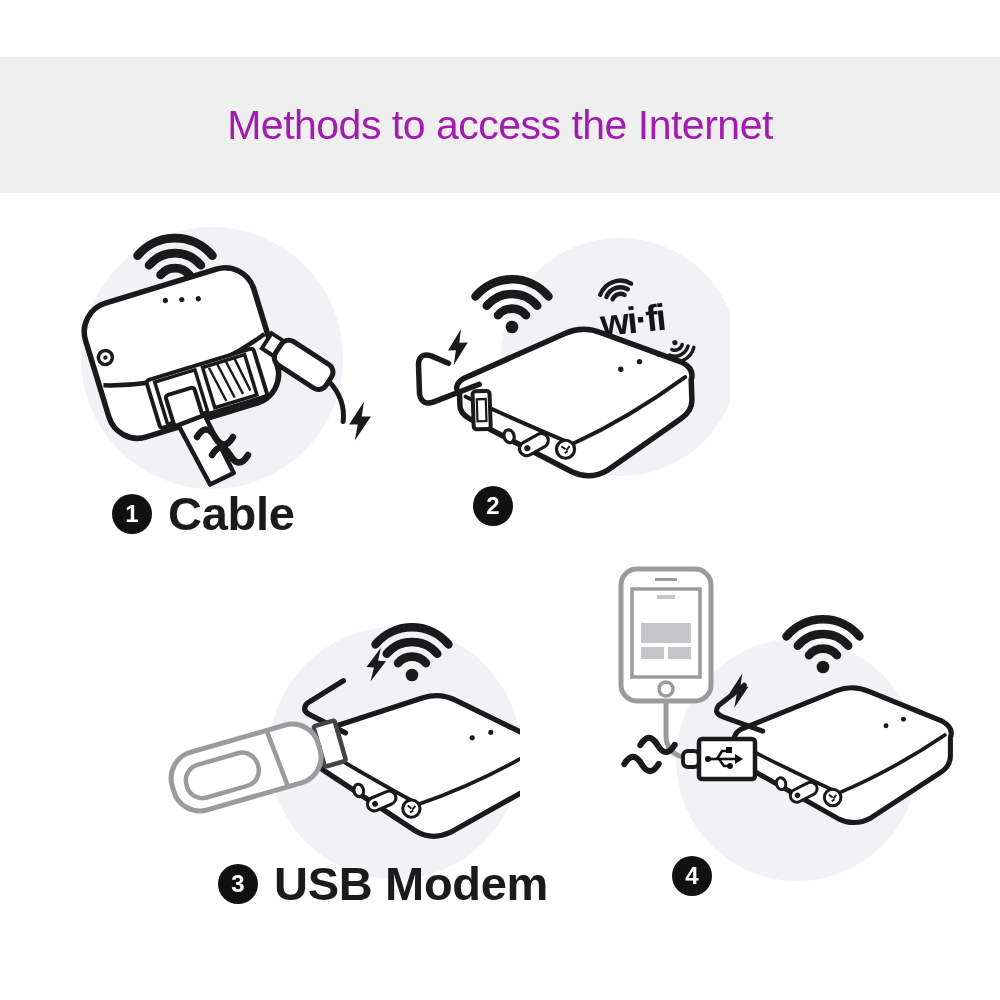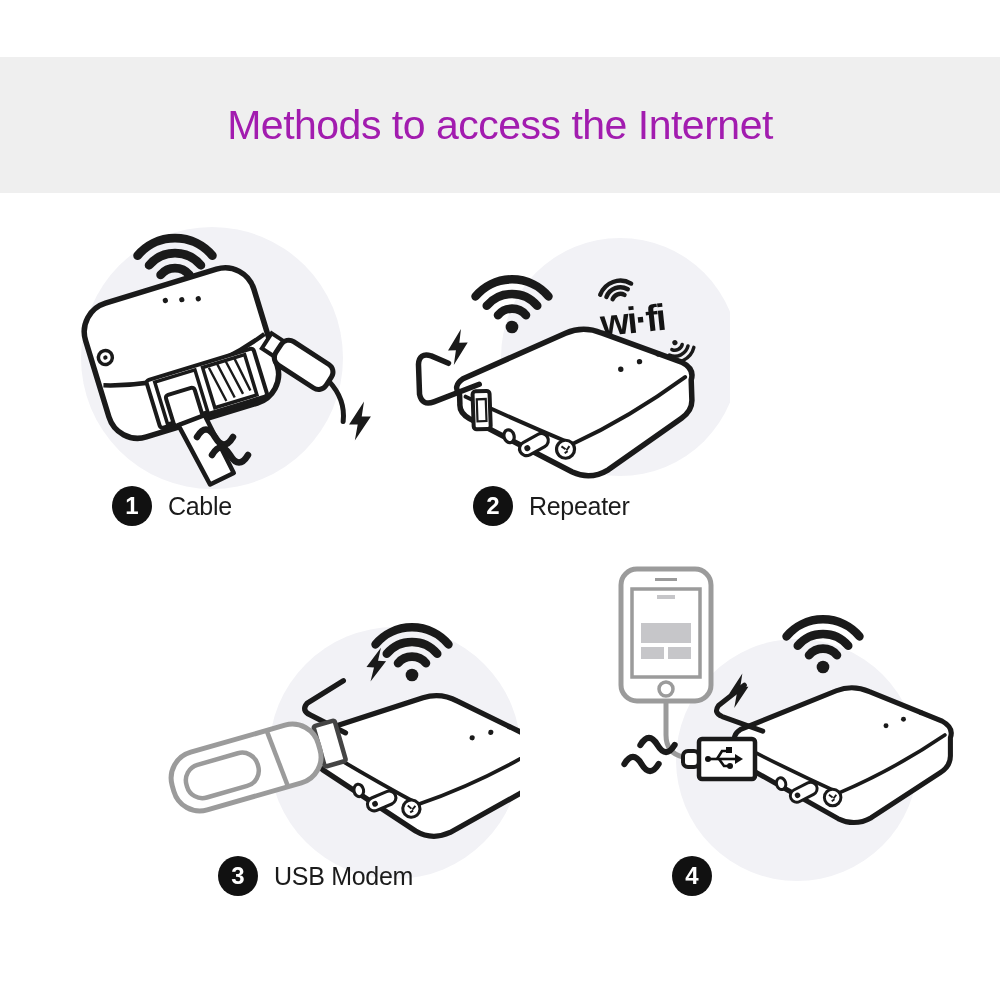--- a/index.html
+++ b/index.html
@@ -5,21 +5,21 @@
   html,body{margin:0;padding:0;background:#fff;}
   .stage{position:relative;width:1000px;height:1000px;background:#fff;overflow:hidden;
          font-family:"Liberation Sans",sans-serif;}
   .band{position:absolute;left:0;top:57px;width:1000px;height:136px;background:#efefef;
         display:flex;align-items:center;justify-content:center;}
   .band h1{margin:0;font-size:41px;font-weight:300;color:#a21caf;letter-spacing:-0.5px;}
   .panel{position:absolute;}
   .caption{position:absolute;display:flex;align-items:center;gap:16px;}
   .badge{width:40px;height:40px;border-radius:50%;background:#111;color:#fff;flex:0 0 40px;
          display:flex;align-items:center;justify-content:center;font-size:24px;font-weight:600;}
-  .caption .label{font-size:25px;font-weight:400;color:#1b1b1b;letter-spacing:-0.3px;white-space:nowrap;}
+  .caption .label{font-size:47px;font-weight:700;color:#1b1b1b;letter-spacing:-0.3px;white-space:nowrap;}
   .ln{stroke:#1a1a1a;}
   .defs-holder{position:absolute;width:0;height:0;overflow:hidden;}
 </style>
 </head>
 <body>
 
 <div class="stage">
 
   <svg class="defs-holder" aria-hidden="true">
     <defs>
@@ -167,21 +167,20 @@
       </g>
     </g>
   </svg>
 
   <div class="caption" style="left:112px;top:486px">
     <div class="badge">1</div>
     <div class="label">Cable</div>
   </div>
   <div class="caption" style="left:473px;top:486px">
     <div class="badge">2</div>
-    <div class="label">Repeater</div>
   </div>
   <div class="caption" style="left:218px;top:856px">
     <div class="badge">3</div>
     <div class="label">USB Modem</div>
   </div>
   <div class="caption" style="left:672px;top:856px">
     <div class="badge">4</div>
   </div>
 
 </div>

